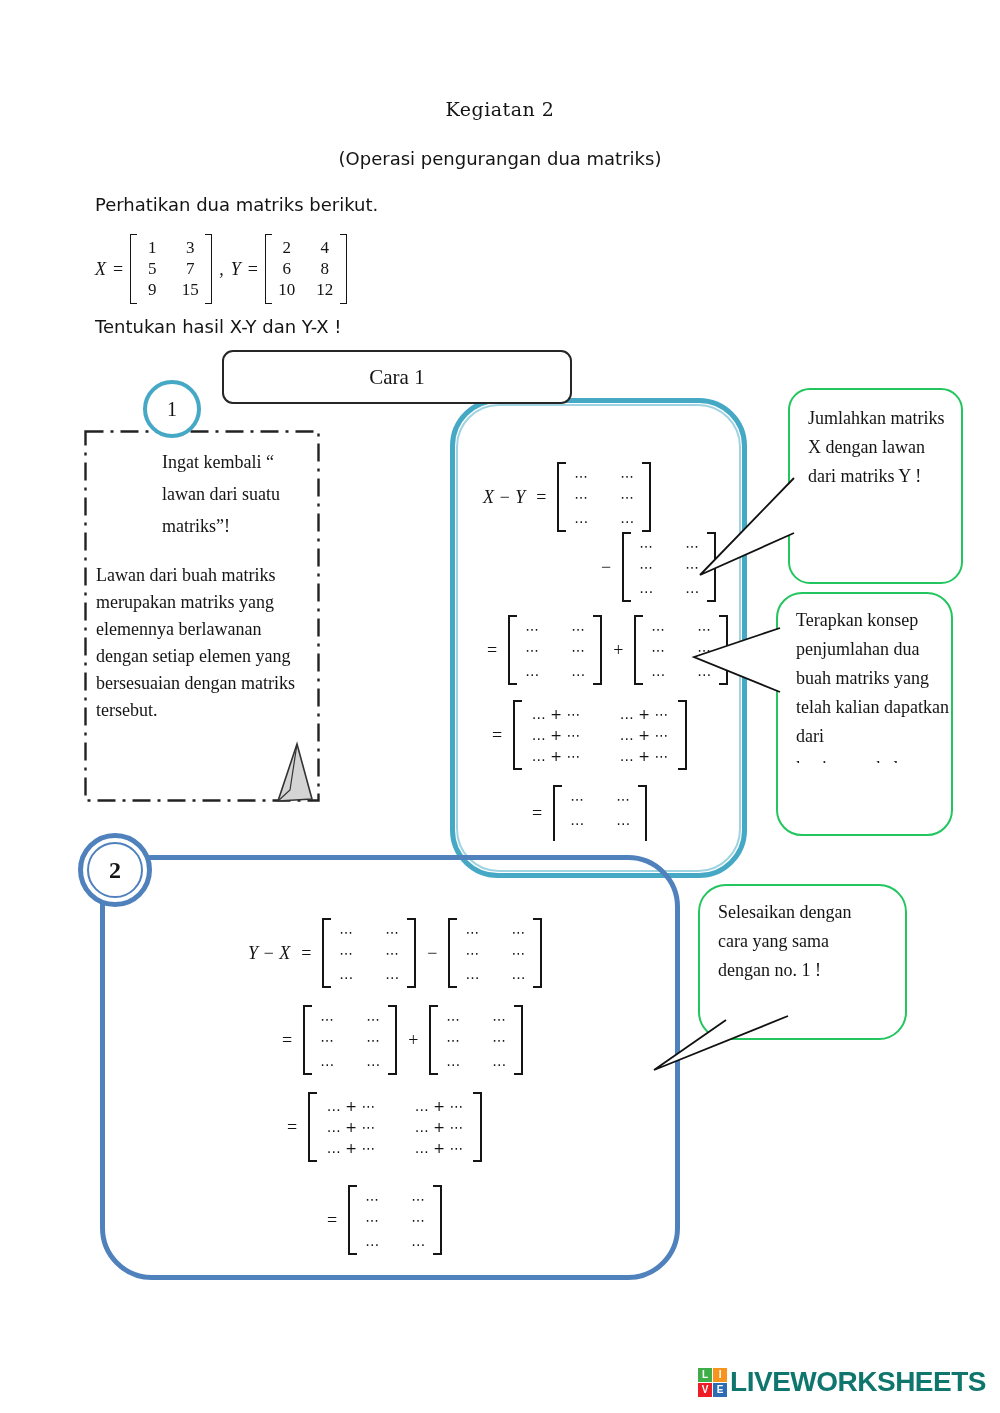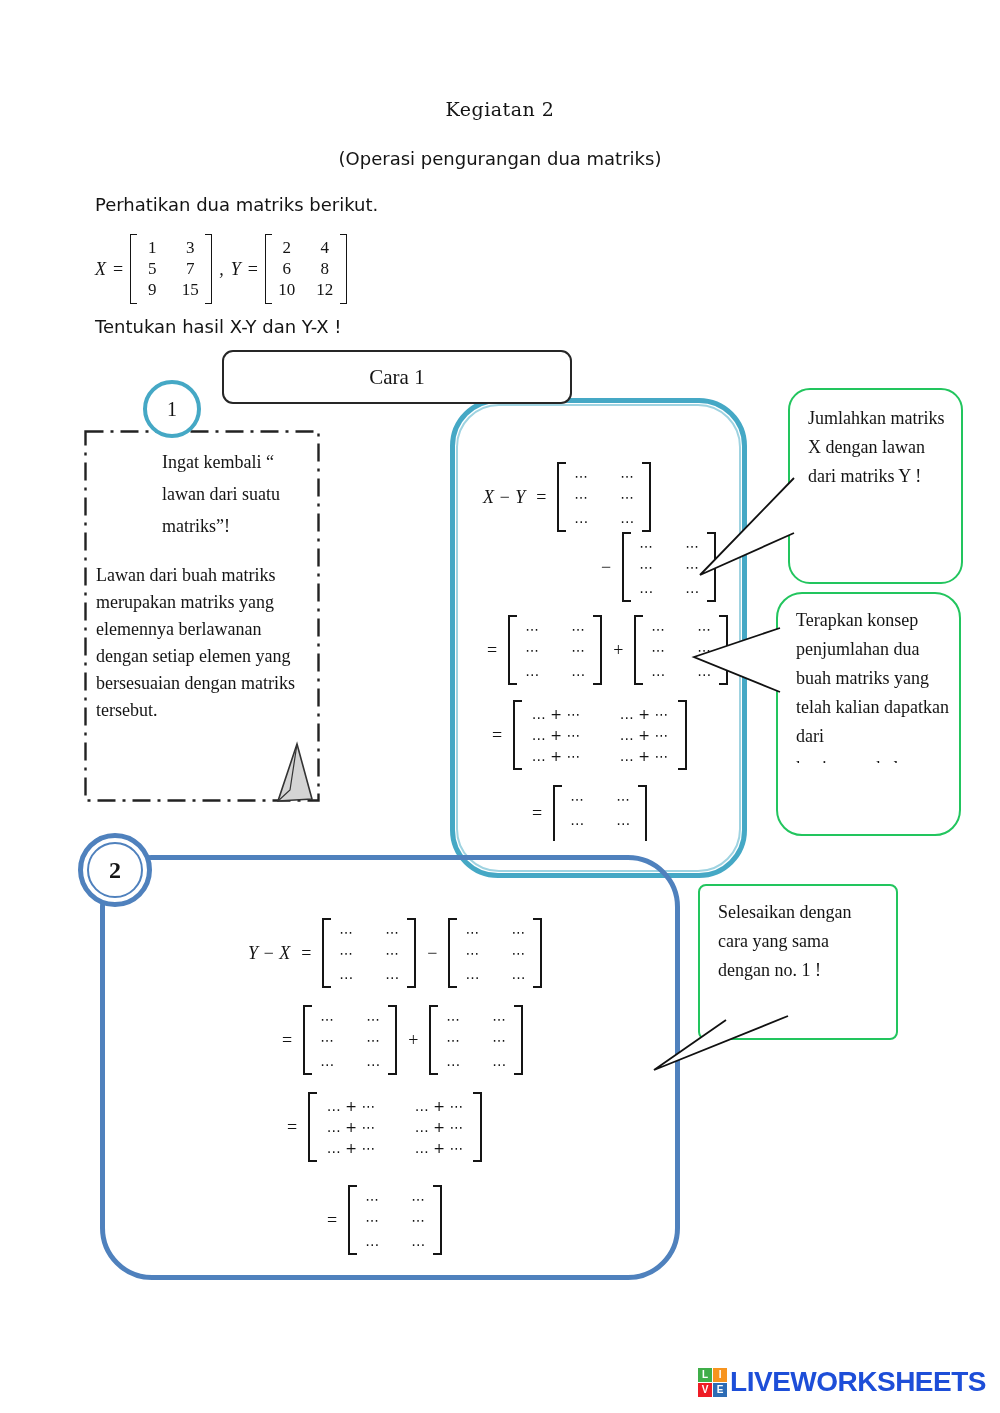--- a/index.html
+++ b/index.html
@@ -66,38 +66,38 @@
   
   .note{position:absolute;left:84px;top:430px;width:236px;height:372px;z-index:1;}
   .note svg.frame{position:absolute;inset:0;}
   .note-heading{position:relative;margin:16px 10px 5px 78px;font-size:18px;line-height:32px;}
   .note-body{position:relative;margin:20px 10px 0 12px;font-size:18px;line-height:27px;}
 
   
   .bubble{position:absolute;background:#fff;border:2px solid #22c55e;z-index:8;
           font-size:18px;line-height:29px;}
   .b1{left:788px;top:388px;width:145px;height:178px;border-radius:22px;padding:14px 8px 0 18px;}
-  .b2{left:776px;top:592px;width:155px;height:228px;border-radius:26px;padding:12px 8px 0 18px;overflow:hidden;}
-  .b3{left:698px;top:884px;width:163px;height:140px;border-radius:8px;padding:12px 15px 0 18px;}
+  .b2{left:776px;top:592px;width:155px;height:228px;border-radius:26px;padding:12px 0 0 18px;overflow:hidden;}
+  .b3{left:698px;top:884px;width:163px;height:140px;border-radius:28px;padding:12px 24px 0 18px;}
   .clip-line{height:9px;overflow:hidden;margin-top:3px;}
 
   
   .overlay{position:absolute;left:0;top:0;width:1000px;height:1413px;z-index:9;pointer-events:none;}
 
   
   .layer4{z-index:4;} .layer6{z-index:6;}
 
   
   .logo{position:absolute;right:14px;top:1366px;display:flex;align-items:center;gap:3px;
         text-decoration:none;z-index:10;}
   .tiles{display:grid;grid-template-columns:14px 14px;grid-auto-rows:14px;gap:1px;}
   .tiles span{display:flex;align-items:center;justify-content:center;color:#fff;
         font-family:"Liberation Sans", sans-serif;font-weight:bold;font-size:10px;}
   .logo-text{font-family:"Liberation Sans", sans-serif;font-weight:bold;font-size:28px;
-        color:#1d4ed8;letter-spacing:-0.5px;}
+        color:#0f766e;letter-spacing:-0.5px;}
 </style>
 </head>
 <body>
 
 <div id="page">
 
   <div class="title">Kegiatan 2</div>
   <div class="subtitle">(Operasi pengurangan dua matriks)</div>
   <div class="intro">Perhatikan dua matriks berikut.</div>
 

